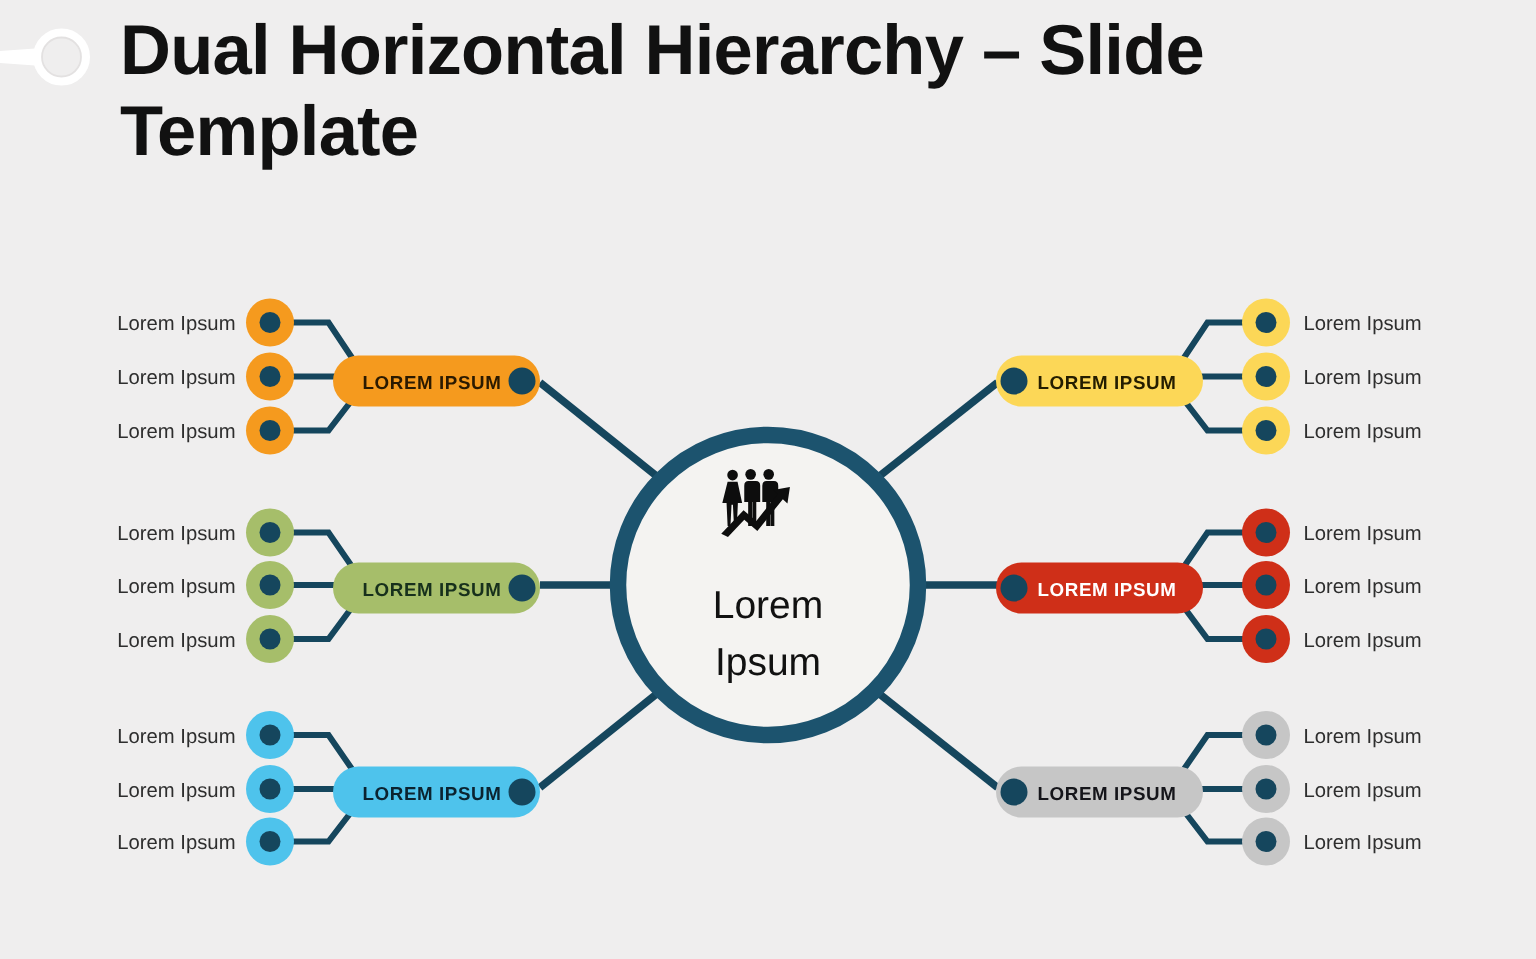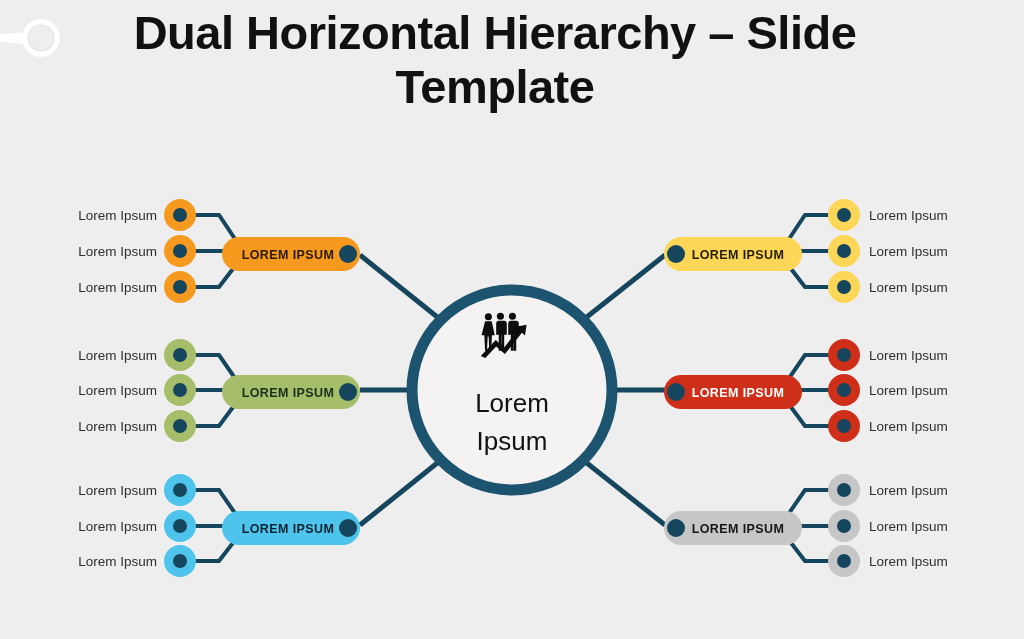--- a/index.html
+++ b/index.html
@@ -32,21 +32,20 @@
     top: 6px;
     width: 830px;
     margin: 0;
     font-family: "Liberation Sans", sans-serif;
     font-weight: bold;
     font-size: 47px;
     line-height: 54px;
     letter-spacing: -0.5px;
     color: #111111;
     text-rendering: optimizeLegibility;
-    text-align: center;
   }
   
   #diagram {
     position: absolute;
     left: 0;
     top: 0;
     width: 1024px;
     height: 639px;
   }
   .pill-text {

